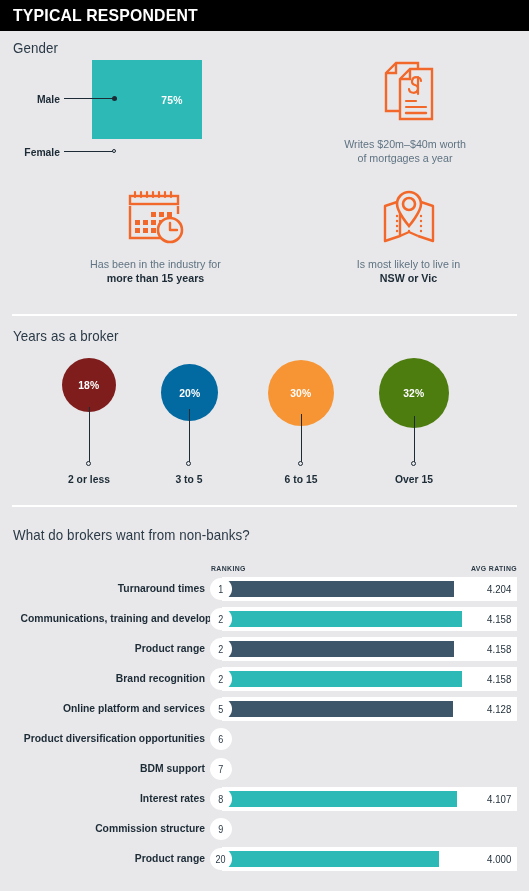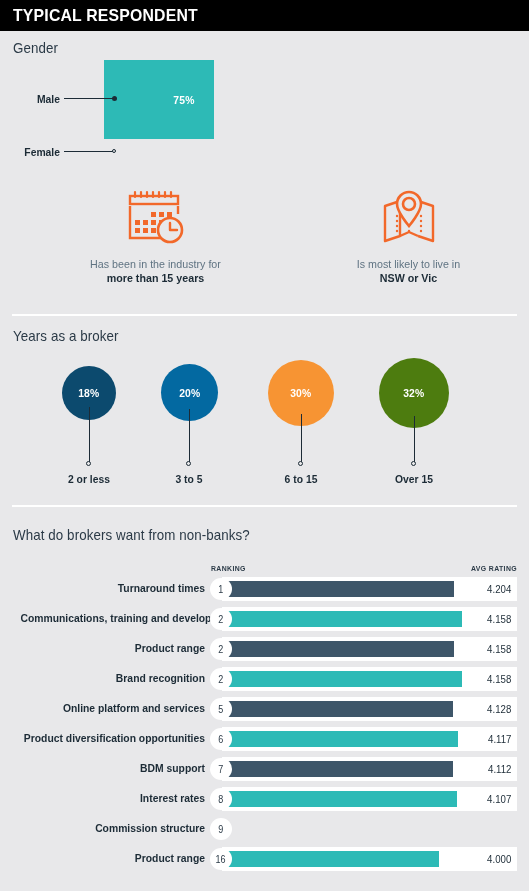--- a/index.html
+++ b/index.html
@@ -47,21 +47,21 @@
   }
   .divider {
     position: absolute;
     left: 12px; width: 505px; height: 2px;
     background: #ffffff;
   }
 
   
   #gender-chart { position: absolute; left: 92px; top: 60px; width: 110px; height: 107px; }
   .gender-seg {
-    position: absolute; left: 12px; width: 110px;
+    position: absolute; left: 0; width: 110px;
     display: flex; align-items: center; justify-content: center; padding-left: 36px;
   }
   .gender-seg.male   { top: 0;    height: 79px; background: #2dbab6; }
   .gender-seg.female { top: 79px; height: 28px; background: #f2682a; }
   .gender-seg span {
     color: #ffffff;
     font-family: "Liberation Sans Narrow", "Liberation Sans", sans-serif;
     font-size: 11.5px; font-weight: bold;
     transform: scaleX(0.9); letter-spacing: 0.3px;
     margin-left: 14px;
@@ -195,20 +195,37 @@
     </div>
   </div>
   <div class="gender-label" id="gender-label-male">Male</div>
   <div class="leader" style="left:64px; top:98px; width:50px;"></div>
   <div class="leader-dot" style="left:112px; top:96px;"></div>
 
   <div class="gender-label" id="gender-label-female">Female</div>
   <div class="leader" style="left:64px; top:151px; width:50px;"></div>
   <div class="leader-dot" style="left:112px; top:149px; background:#e8e8ea; border:1.2px solid #1c2b36; width:4px; height:4px;"></div>
 
+  <div class="stat" style="left:300px; top:57px; width:210px;">
+    <span class="icon">
+      <svg width="78" height="70" viewBox="0 0 78 70" fill="none">
+        <path d="M20 16 L30 6 L52 6 L52 54 L20 54 Z" stroke="#f2682a" stroke-width="2.4" fill="#e8e8ea"></path>
+        <path d="M30 6 L30 16 L20 16" stroke="#f2682a" stroke-width="2.4" fill="none"></path>
+        <path d="M34 22 L44 12 L66 12 L66 62 L34 62 Z" stroke="#f2682a" stroke-width="2.4" fill="#e8e8ea"></path>
+        <path d="M44 12 L44 22 L34 22" stroke="#f2682a" stroke-width="2.4" fill="none"></path>
+        <path d="M55 24 a4.5 4 0 1 0 -6 4 a4.5 4 0 1 1 -6 4" stroke="#f2682a" stroke-width="2.2" fill="none" stroke-linecap="round"></path>
+        <line x1="52" y1="20" x2="52" y2="37" stroke="#f2682a" stroke-width="2.2" stroke-linecap="round"></line>
+        <line x1="40" y1="44" x2="50" y2="44" stroke="#f2682a" stroke-width="2.2" stroke-linecap="round"></line>
+        <line x1="40" y1="50" x2="60" y2="50" stroke="#f2682a" stroke-width="2.2" stroke-linecap="round"></line>
+        <line x1="40" y1="56" x2="60" y2="56" stroke="#f2682a" stroke-width="2.4" stroke-linecap="round"></line>
+      </svg>
+    </span>
+    <span class="cap" style="margin-top:6px;">Writes $20m–$40m worth</span>
+    <span class="cap">of mortgages a year</span>
+  </div>
 
   <div class="stat" style="left:48px; top:188px; width:215px;">
     <span class="icon">
       <svg width="72" height="60" viewBox="0 0 72 60" fill="none">
         <rect x="10" y="8" width="48" height="8" stroke="#f2682a" stroke-width="2.4" fill="none"></rect>
         <g stroke="#f2682a" stroke-width="2.2" stroke-linecap="round">
           <line x1="15" y1="4" x2="15" y2="9"></line>
             <line x1="21" y1="4" x2="21" y2="9"></line>
           <line x1="27" y1="4" x2="27" y2="9"></line>
             <line x1="33" y1="4" x2="33" y2="9"></line>
@@ -266,21 +283,21 @@
     <span class="cap bold">NSW or Vic</span>
   </div>
 
   <div class="divider" style="top:314px;"></div>
 
   <div class="section-title" style="left:13px; top:328px;">Years as a broker</div>
 
   <div id="years-wrap">
 
     <div class="yr-item">
-      <div class="yr-circle" style="left:62px; top:14px; width:54px; height:54px; background:#0c4a6e;">
+      <div class="yr-circle" style="left:62px; top:6px; width:54px; height:54px; background:#7f1d1d;">
         <span>18%</span>
       </div>
       <div class="yr-stem" style="left:89px; top:55px; height:56px;"></div>
       <div class="yr-dot" style="left:86px; top:109px;"></div>
       <div class="yr-label" style="left:29px; top:121px; width:120px;">2 or less</div>
     </div>
 
     <div class="yr-item">
       <div class="yr-circle" style="left:161px; top:12px; width:57px; height:57px; background:#0369a1;">
         <span>20%</span>
@@ -367,35 +384,27 @@
         <div class="rank-fill dark" style="width:231px;"></div>
         <div class="rank-value">4.128</div>
       </div>
       <div class="rank-badge">
         <span>5</span>
       </div>
     </div>
 
     <div class="rank-row" style="top:167px;">
       <div class="rank-label">Product diversification opportunities</div>
-      <div class="rank-track">
-        <div class="rank-fill teal" style="width:236px;"></div>
-        <div class="rank-value">4.117</div>
-      </div>
       <div class="rank-badge">
         <span>6</span>
       </div>
     </div>
 
     <div class="rank-row" style="top:197px;">
       <div class="rank-label">BDM support</div>
-      <div class="rank-track">
-        <div class="rank-fill dark" style="width:231px;"></div>
-        <div class="rank-value">4.112</div>
-      </div>
       <div class="rank-badge">
         <span>7</span>
       </div>
     </div>
 
     <div class="rank-row" style="top:227px;">
       <div class="rank-label">Interest rates</div>
       <div class="rank-track">
         <div class="rank-fill teal" style="width:235px;"></div>
         <div class="rank-value">4.107</div>
@@ -412,18 +421,18 @@
       </div>
     </div>
 
     <div class="rank-row" style="top:287px;">
       <div class="rank-label">Product range</div>
       <div class="rank-track">
         <div class="rank-fill teal" style="width:217px;"></div>
         <div class="rank-value">4.000</div>
       </div>
       <div class="rank-badge">
-        <span>16</span>
+        <span>20</span>
       </div>
     </div>
   </div>
 
 </div>
 
 </body></html>

